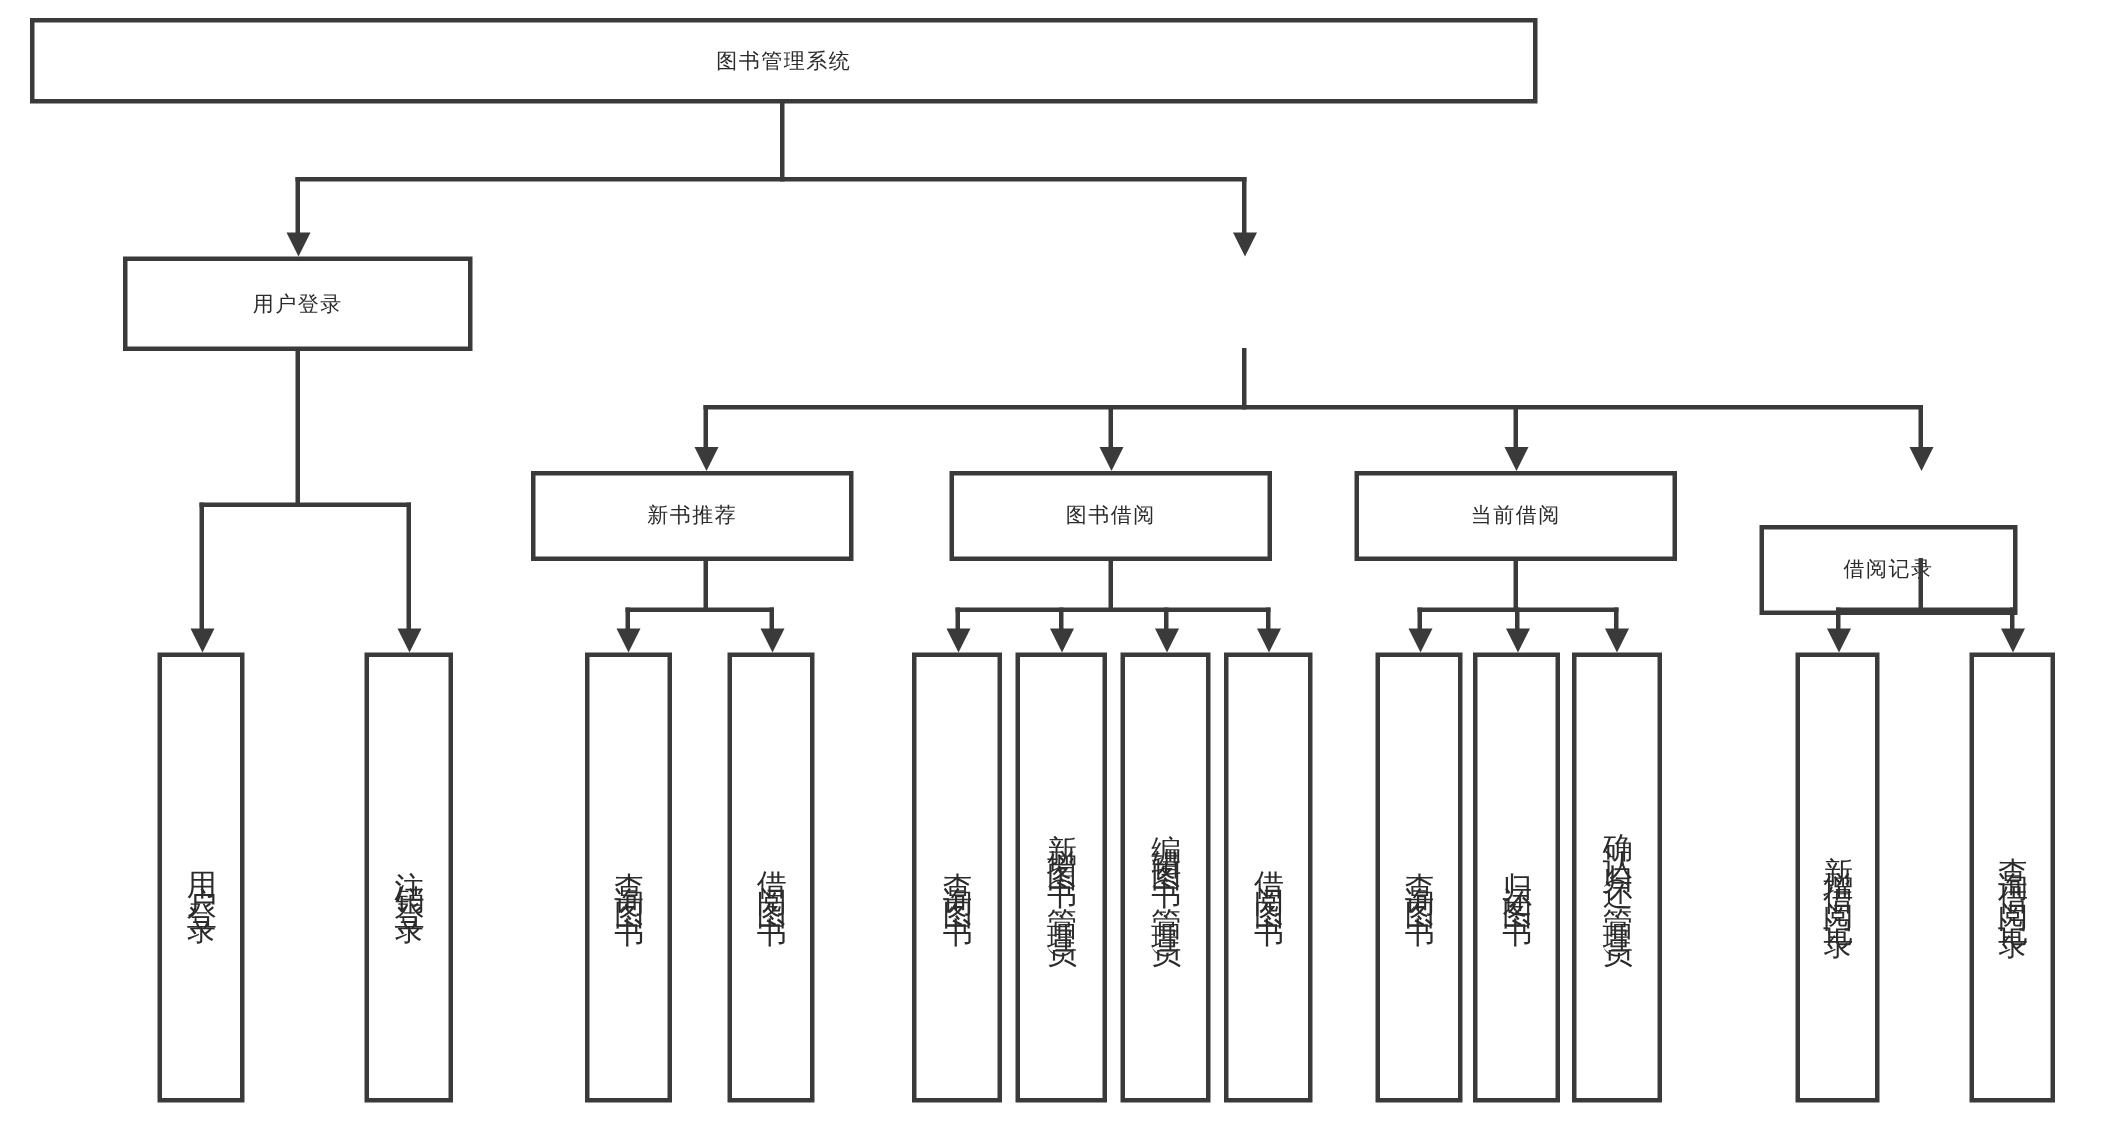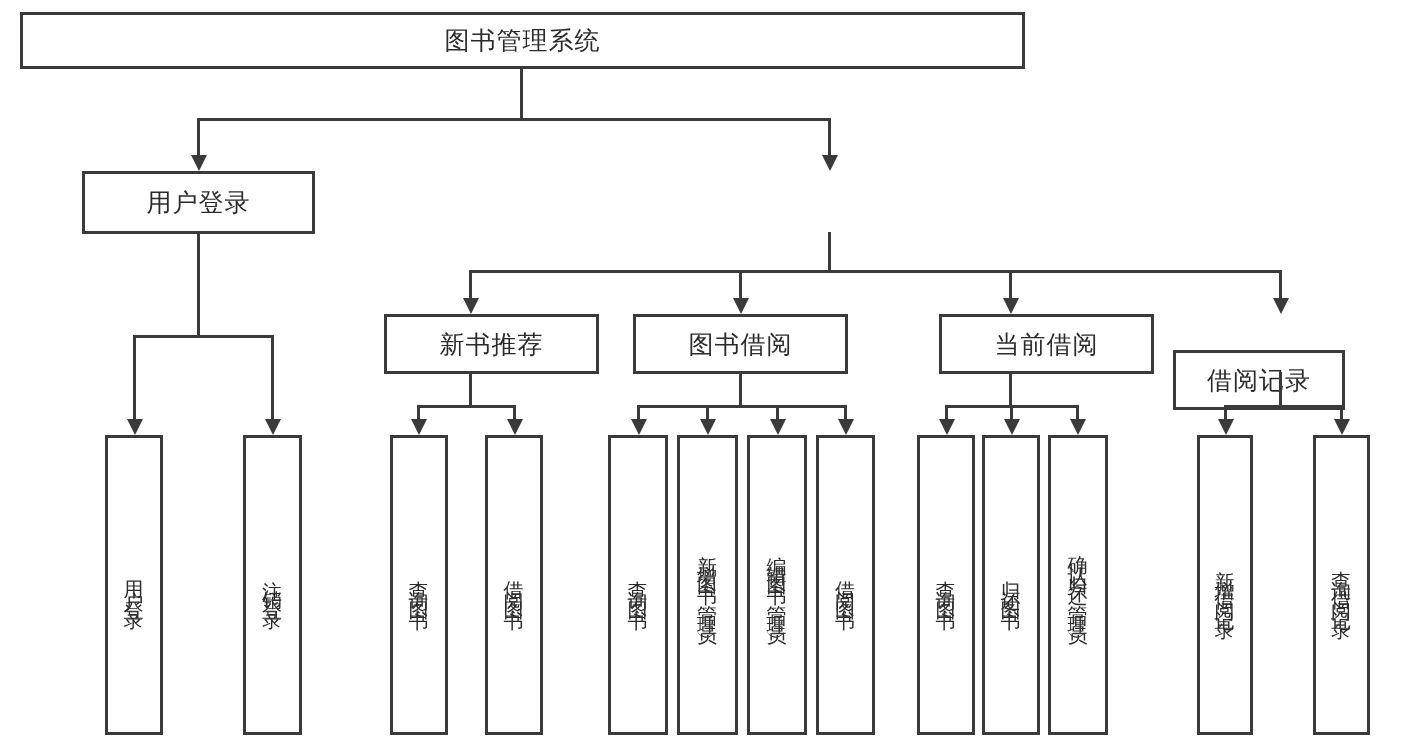--- a/index.html
+++ b/index.html
@@ -3,21 +3,21 @@
 <meta charset="utf-8">
 <style>
   html,body{margin:0;padding:0;background:#ffffff;}
   .stage{
     position:relative;width:1405px;height:747px;background:#ffffff;
     font-family:"Liberation Sans","DejaVu Sans",sans-serif;overflow:hidden;
   }
   .box{
     position:absolute;box-sizing:border-box;border:3px solid #3a3a3a;background:#ffffff;
     display:flex;align-items:center;justify-content:center;
-    font-size:25px;color:#2b2b2b;letter-spacing:1px;white-space:nowrap;
+    font-size:14px;color:#2b2b2b;letter-spacing:1px;white-space:nowrap;
   }
   .vbox{
     position:absolute;box-sizing:border-box;border:3px solid #3a3a3a;background:#ffffff;
     display:flex;align-items:center;justify-content:center;
     writing-mode:vertical-rl;text-orientation:mixed;
     font-size:20px;letter-spacing:10px;color:#2b2b2b;line-height:1;
   }
   .line{position:absolute;background:#3a3a3a;}
   .arrow{
     position:absolute;width:0;height:0;
@@ -56,23 +56,23 @@
   <div class="line" style="left:469px;top:270px;width:813px;height:3px;"></div>
   <div class="line" style="left:469px;top:270px;width:3px;height:30px;"></div>
   <div class="arrow" style="left:463px;top:298px;"></div>
   <div class="line" style="left:739px;top:270px;width:3px;height:30px;"></div>
   <div class="arrow" style="left:733px;top:298px;"></div>
   <div class="line" style="left:1009px;top:270px;width:3px;height:30px;"></div>
   <div class="arrow" style="left:1003px;top:298px;"></div>
   <div class="line" style="left:1279px;top:270px;width:3px;height:30px;"></div>
   <div class="arrow" style="left:1273px;top:298px;"></div>
 
-  <div class="box" style="left:384px;top:314px;width:215px;height:60px;">新书推荐</div>
+  <div class="box" style="left:354px;top:314px;width:215px;height:60px;">新书推荐</div>
   <div class="box" style="left:633px;top:314px;width:215px;height:60px;font-family:Liberation Mono, monospace;">图书借阅</div>
-  <div class="box" style="left:939px;top:314px;width:215px;height:60px;">当前借阅</div>
+  <div class="box" style="left:903px;top:314px;width:215px;height:60px;">当前借阅</div>
   <div class="box" style="left:1173px;top:314px;width:172px;height:60px;margin-top:36px;">借阅记录</div>
 
   <div class="line" style="left:469px;top:372px;width:3px;height:36px;"></div>
   <div class="line" style="left:417px;top:405px;width:99px;height:3px;"></div>
   <div class="line" style="left:417px;top:405px;width:3px;height:16px;"></div>
   <div class="arrow" style="left:411px;top:419px;"></div>
   <div class="line" style="left:513px;top:405px;width:3px;height:16px;"></div>
   <div class="arrow" style="left:507px;top:419px;"></div>
 
   <div class="line" style="left:739px;top:372px;width:3px;height:36px;"></div>

